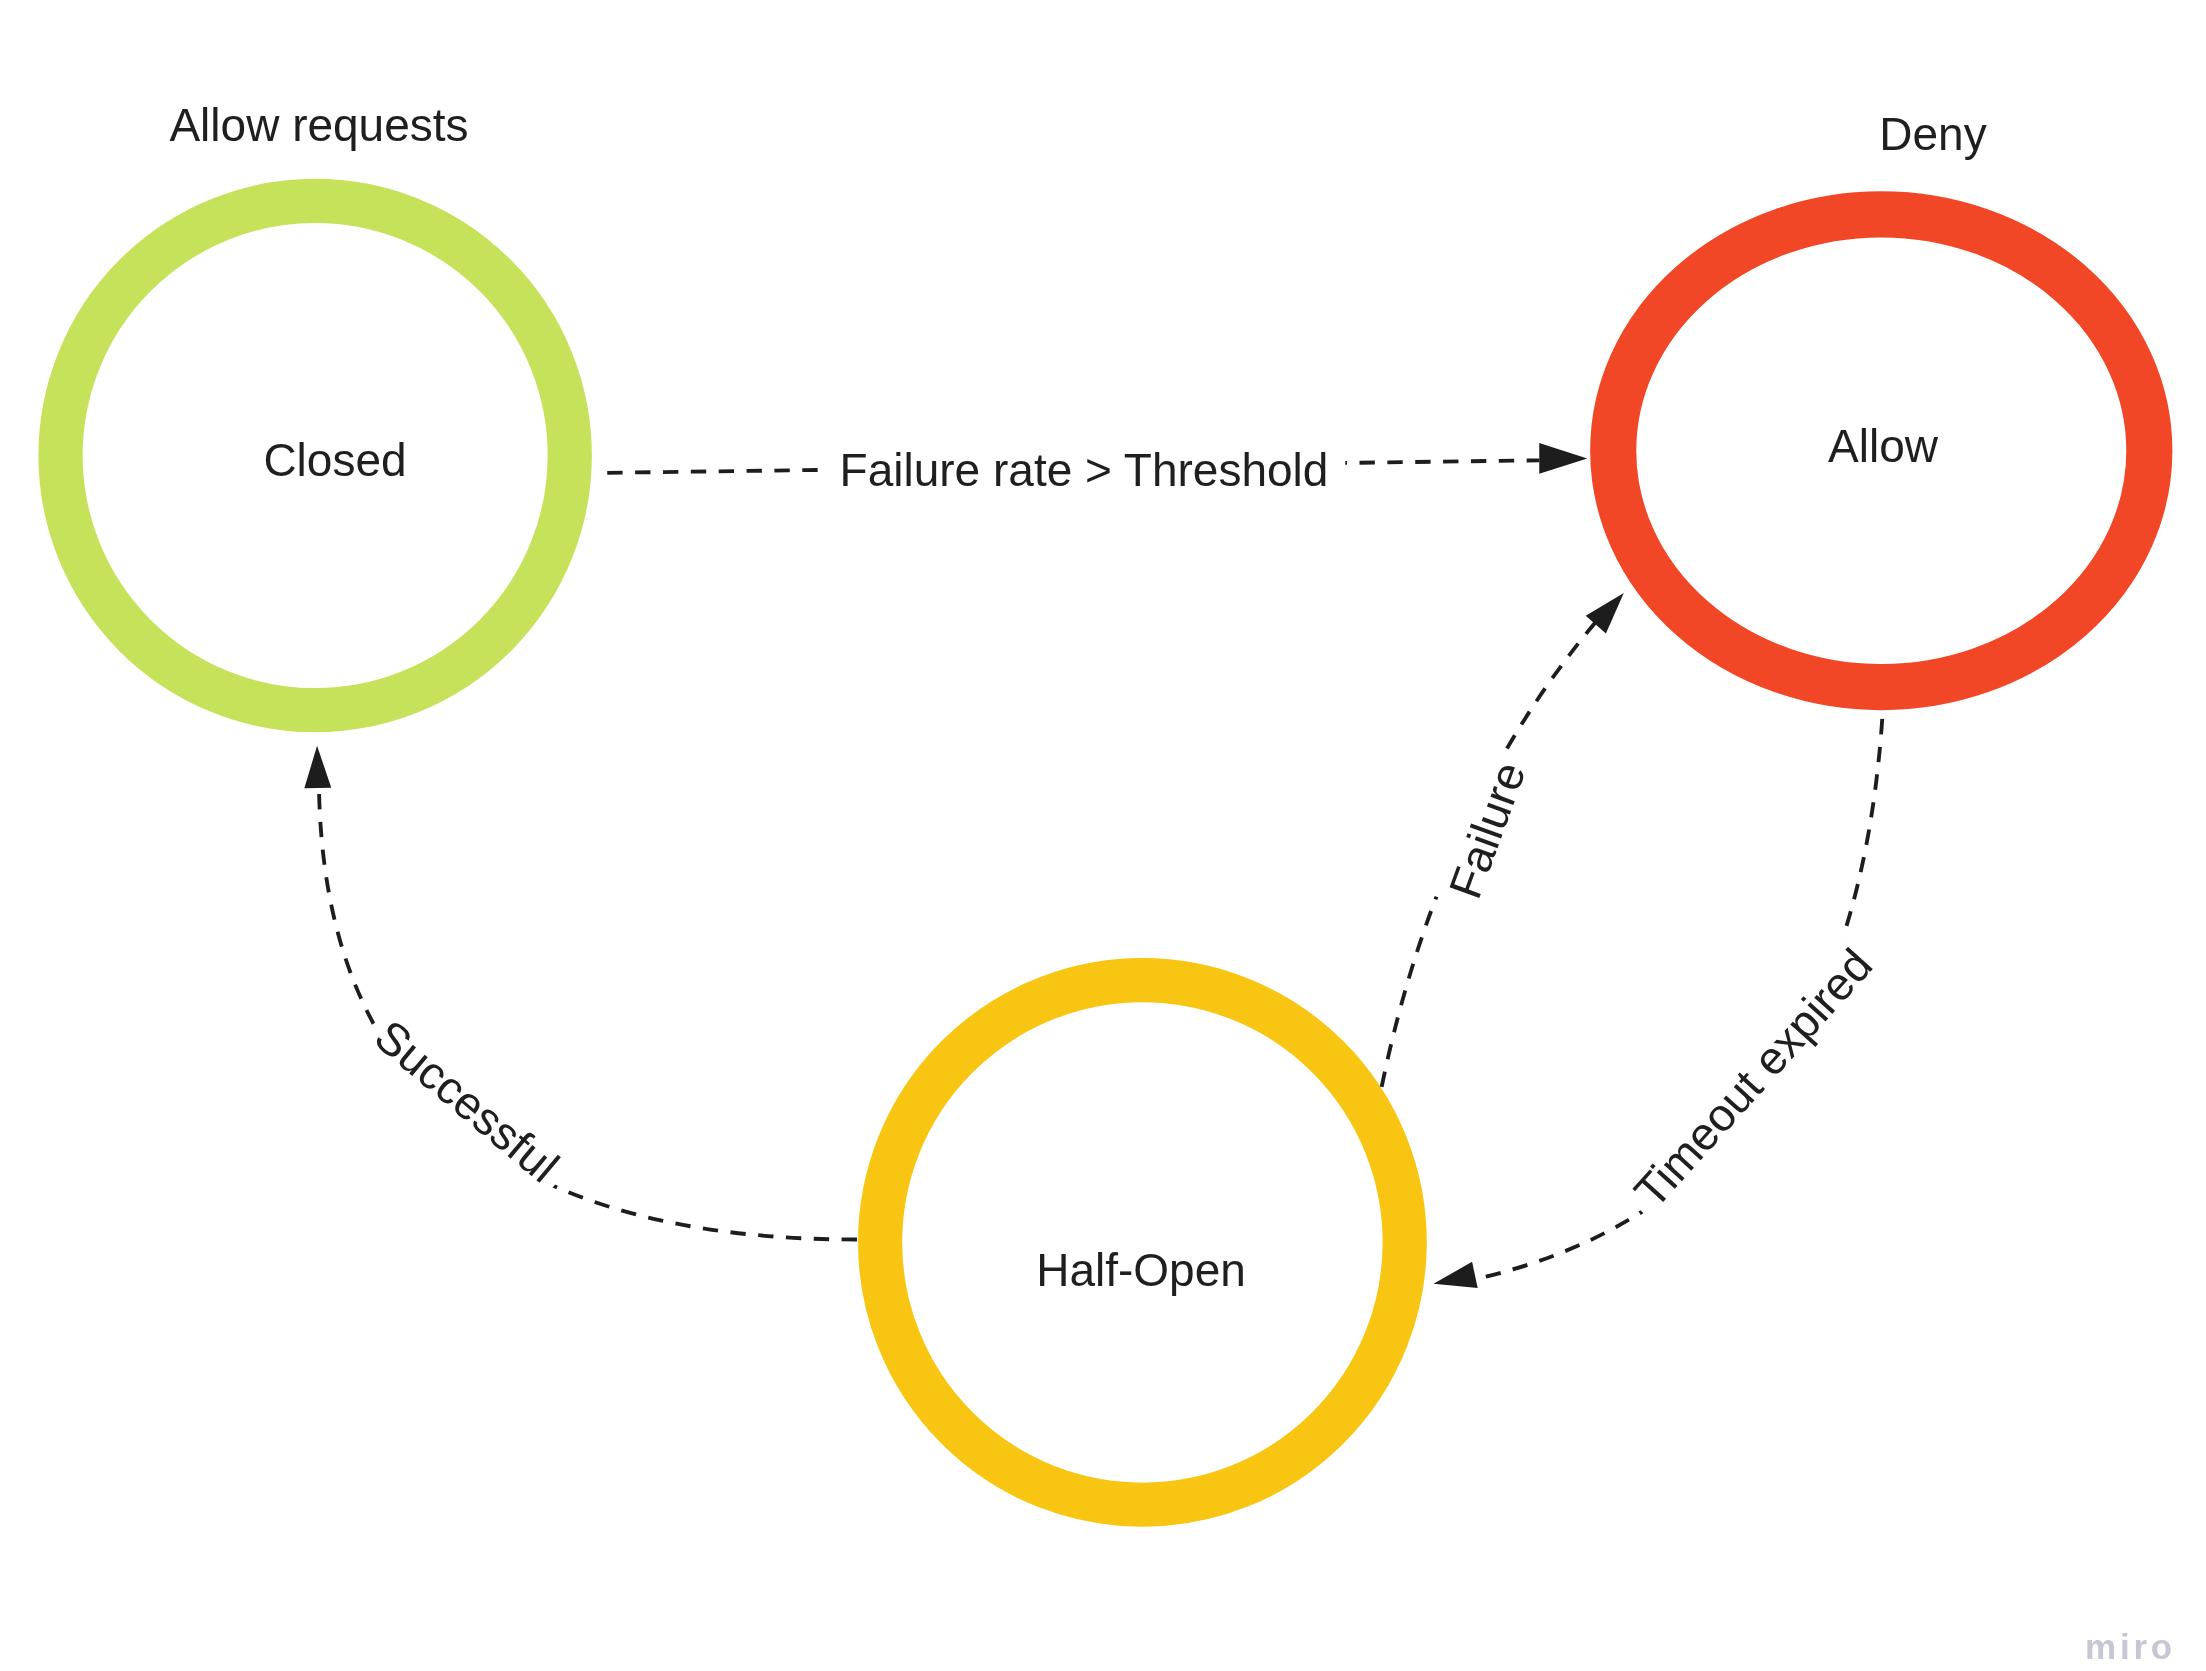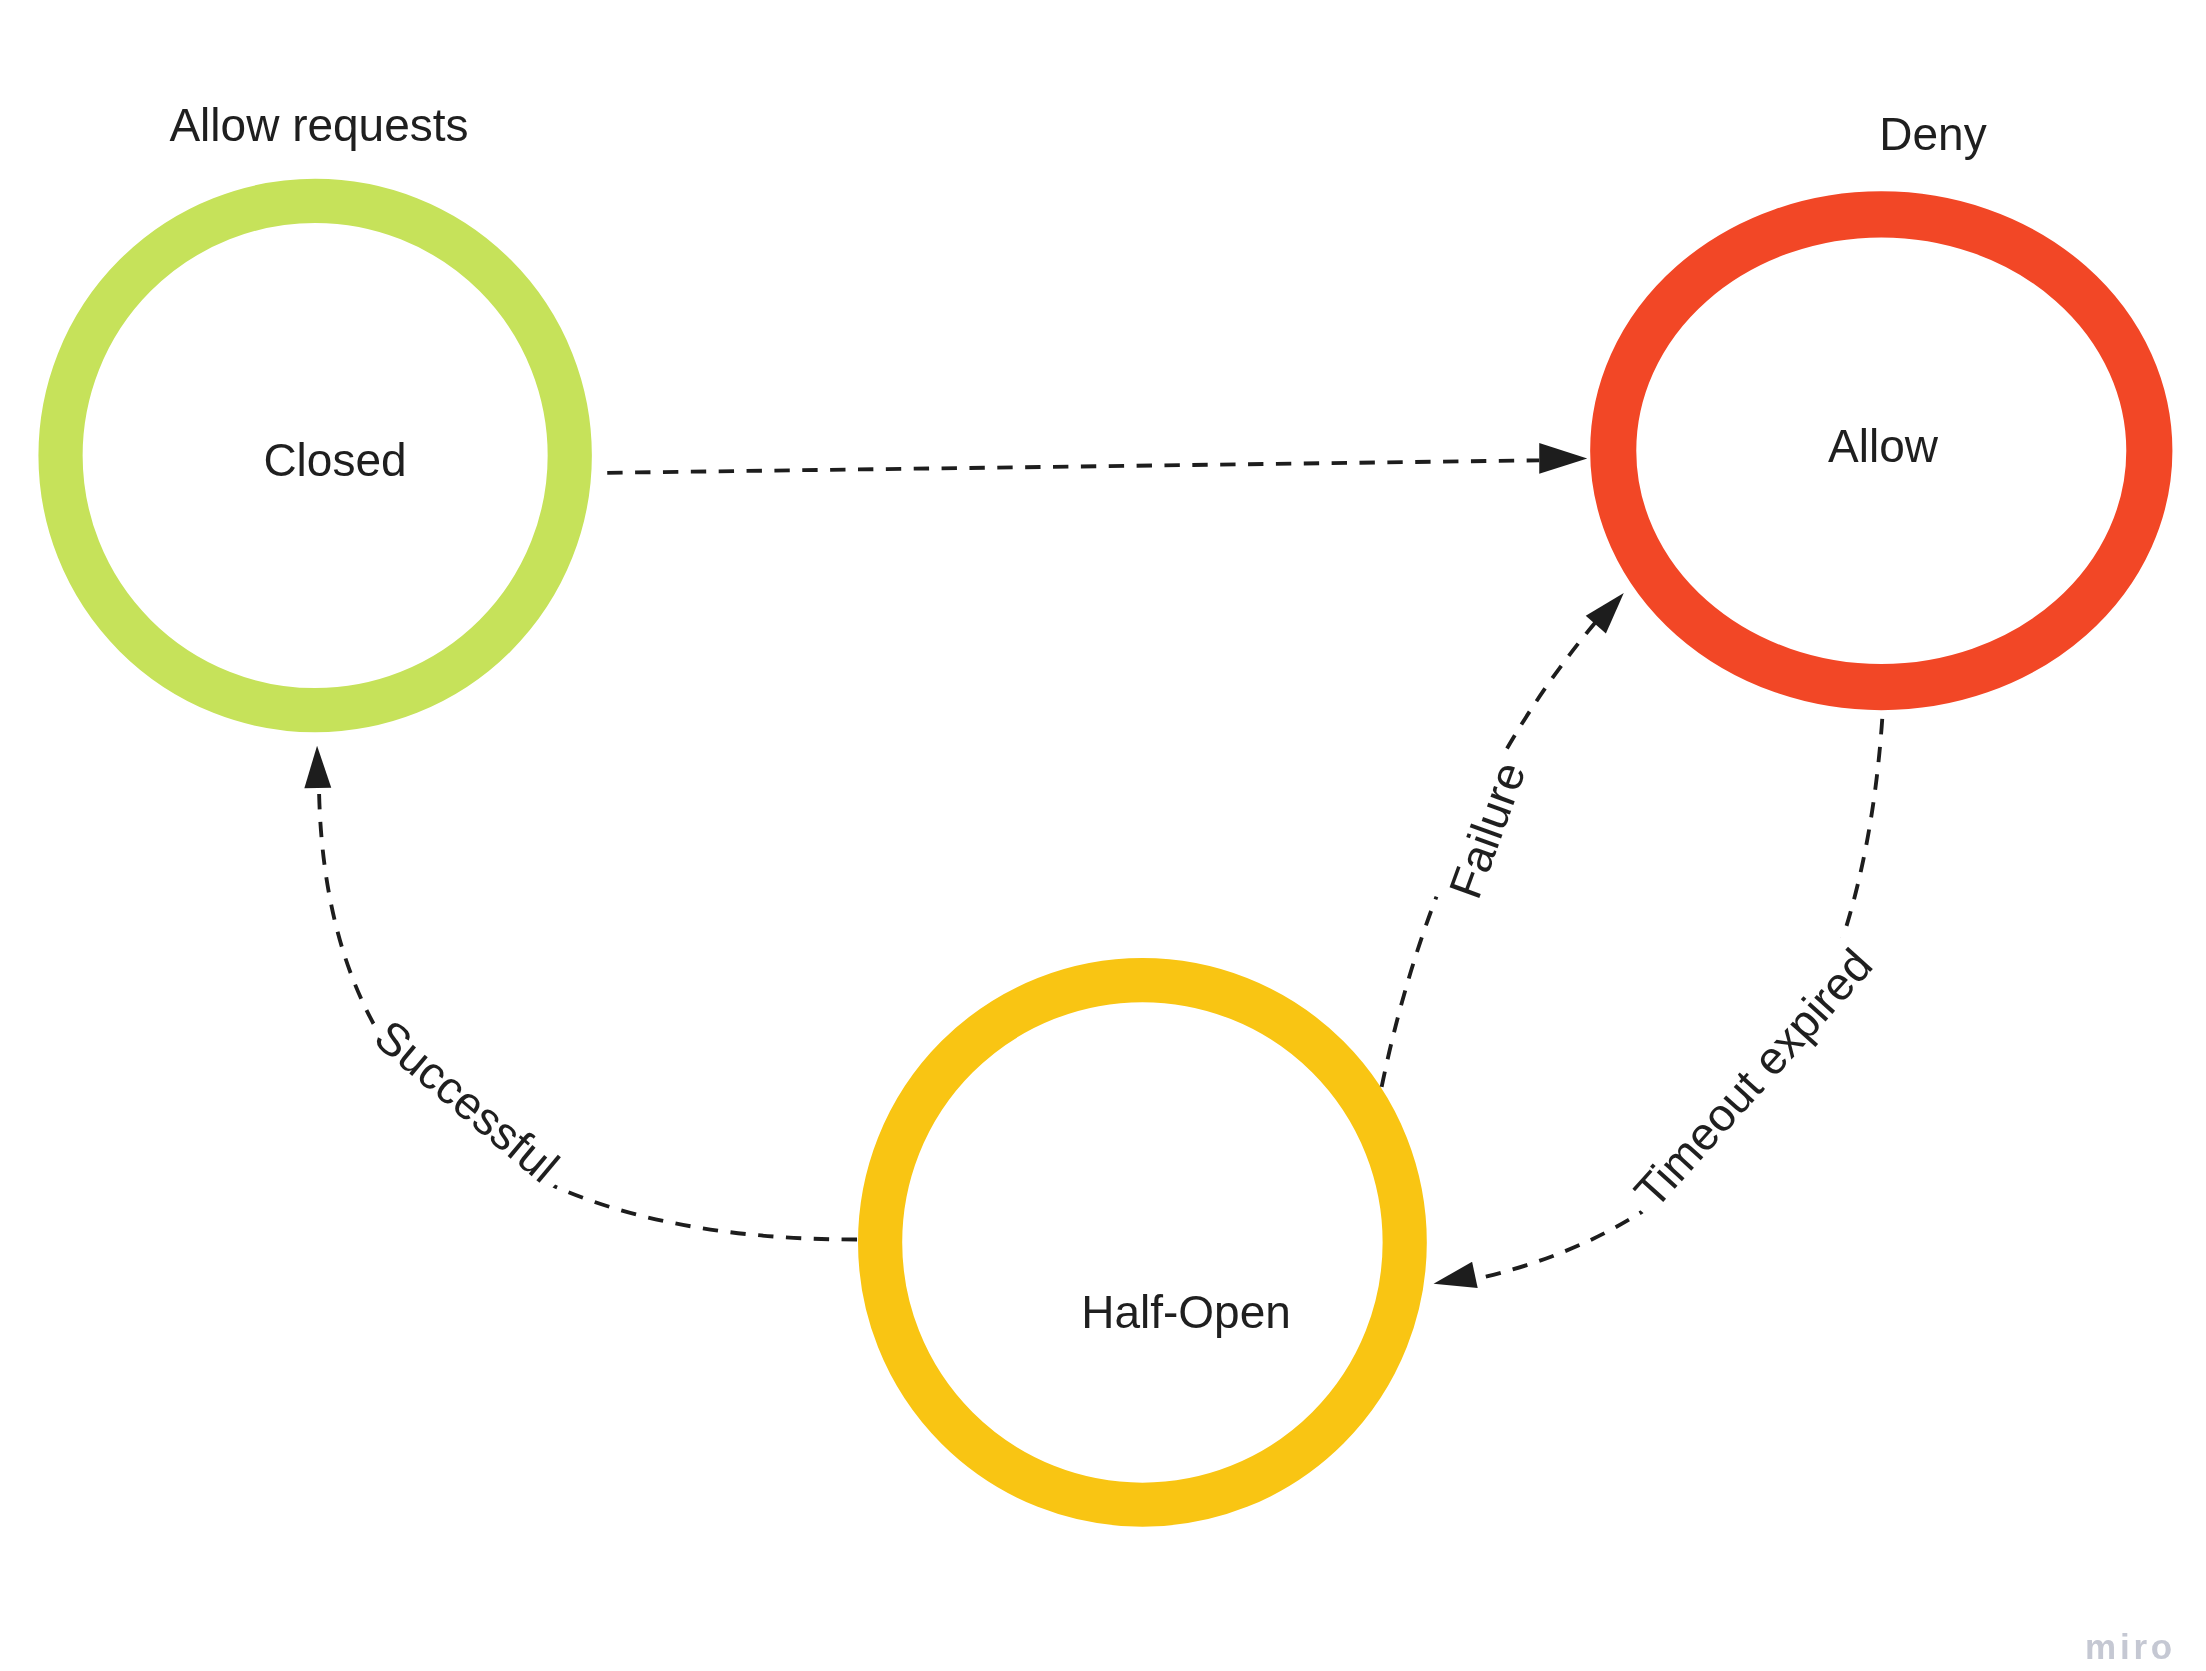--- a/index.html
+++ b/index.html
@@ -60,25 +60,26 @@
 
     <path class="edge" d="M 1959 748 Q 1925 1245 1532 1332" stroke="#1d1d1d"></path>
     <polygon points="0,0 -44,-14 -44,14" transform="translate(1492,1336) rotate(168)" fill="#1d1d1d"></polygon>
 
     <path class="edge" d="M 892 1290 Q 340 1290 332 820" stroke="#1d1d1d"></path>
     <polygon points="0,0 -44,-14 -44,14" transform="translate(330,776) rotate(-91)" fill="#1d1d1d"></polygon>
   </svg>
 
   <div class="lbl" style="left:335px; top:460px;">Closed</div>
   <div class="lbl" style="left:1883px; top:446px;">Allow</div>
-  <div class="lbl" style="left:1186px; top:1270px;margin-top:42px;">Half-Open</div>
+  <div class="lbl" style="left:1141px; top:1270px;">Half-Open</div>
 
   <div class="lbl" style="left:319px; top:125px;">Allow requests</div>
   <div class="lbl" style="left:1933px; top:134px;">Deny</div>
 
+  <div class="lbl on-line" style="left:1084px; top:470px;">Failure rate &gt; Threshold</div>
   <div class="lbl rot" id="lbl-failure" style="left:1487px; top:830px;">Failure</div>
   <div class="lbl rot" id="lbl-timeout" style="left:1753px; top:1078px;">Timeout expired</div>
   <div class="lbl rot" id="lbl-success" style="left:467px; top:1101px;">Successful</div>
 
   <div class="lbl watermark">miro</div>
 
 </div>
 
 
 </body></html>

